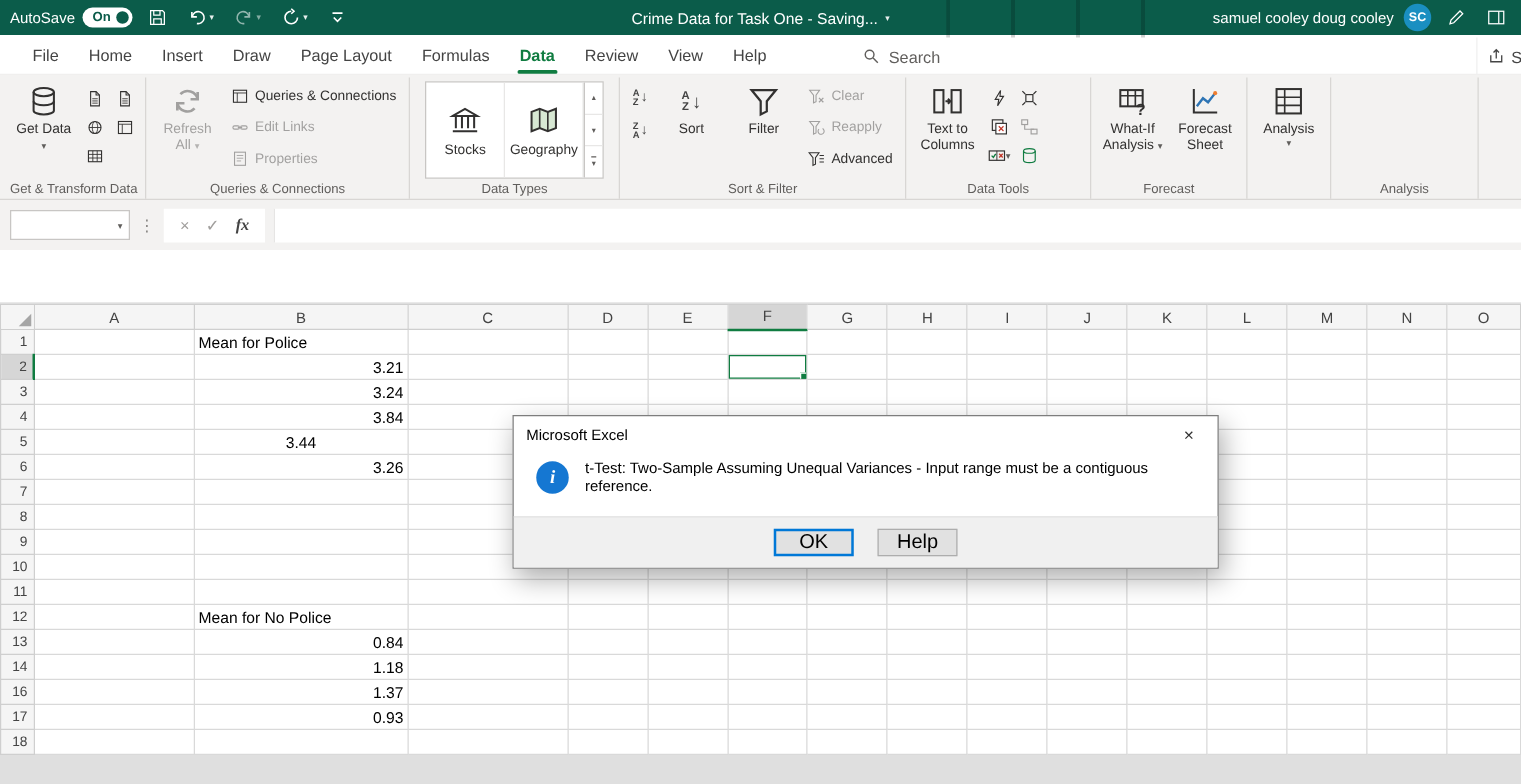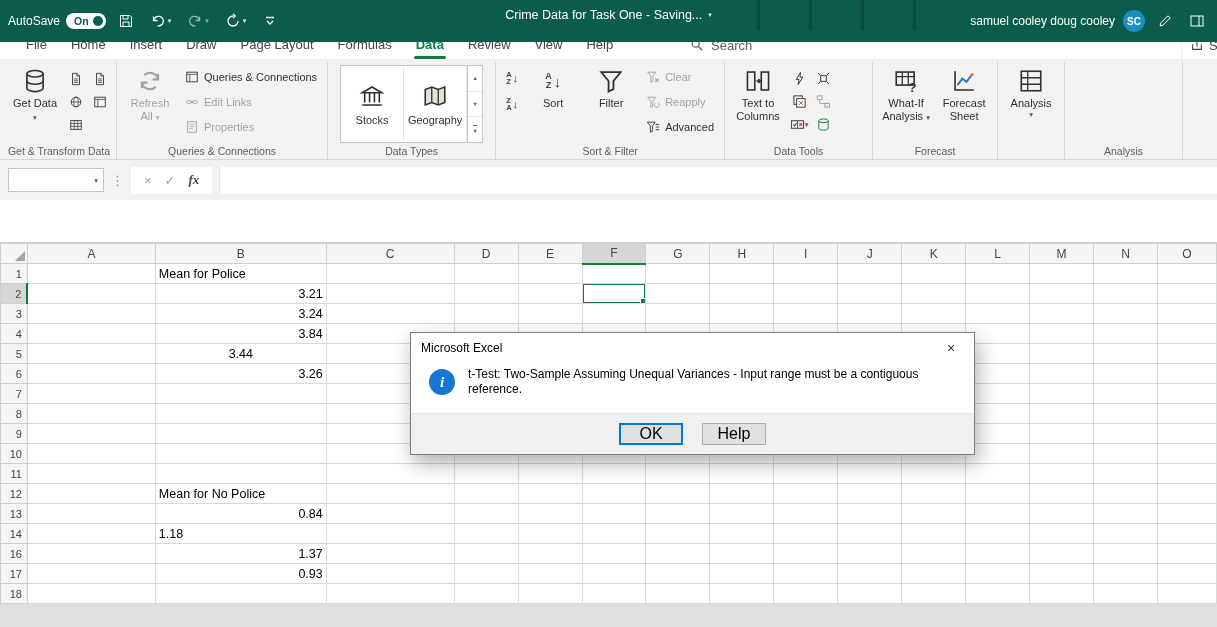--- a/index.html
+++ b/index.html
@@ -1,20 +1,20 @@
 <!DOCTYPE html>
 <html><head>
 <meta charset="utf-8">
 <style>
   *{margin:0;padding:0;box-sizing:border-box}
   html,body{width:1217px;height:627px;overflow:hidden;font-family:"Liberation Sans",sans-serif;background:#e6e6e6}
   .app{position:relative;width:1217px;height:627px;background:#fff;overflow:hidden}
 
   
-  .titlebar{position:absolute;top:0;left:0;right:0;height:42px;background:#0b5c4a;display:flex;align-items:center;color:#fff;font-size:12px;padding:0 8px;gap:8px;z-index:20}
+  .titlebar{position:absolute;top:0;left:0;right:0;height:28px;background:#0b5c4a;display:flex;align-items:center;color:#fff;font-size:12px;padding:0 8px;gap:8px;z-index:20}
   .autosave{display:flex;align-items:center;gap:6px}
   .pill{background:#fff;color:#0b5c4a;border-radius:9px;height:16px;display:flex;align-items:center;padding:0 3px 0 8px;font-size:10.5px;font-weight:700;gap:4px}
   .knob{width:10px;height:10px;border-radius:50%;background:#0b5c4a;display:inline-block}
   .tbtn{display:flex;align-items:center;gap:2px;height:30px;padding:0 4px;cursor:default}
   .dim{opacity:.55}
   .ddw{font-size:7px;color:#fff;opacity:.9}
   .title-center{position:absolute;left:0;right:0;top:0;height:30px;display:flex;align-items:center;justify-content:center;gap:6px;pointer-events:none;font-size:12.5px}
   .deco{position:absolute;right:300px;top:0;width:160px;height:30px;background:repeating-linear-gradient(90deg,rgba(0,0,0,.18) 0 3px,transparent 3px 52px)}
   .tb-right{margin-left:auto;display:flex;align-items:center;gap:8px;z-index:2}
   .uname{font-size:12px;white-space:nowrap}
@@ -861,21 +861,21 @@
             <td class="" style="text-align:left"></td>
             <td class="" style="text-align:left"></td>
             <td class="" style="text-align:left"></td>
             <td class="" style="text-align:left"></td>
             <td class="" style="text-align:left"></td>
             <td class="" style="text-align:left"></td>
           </tr>
           <tr>
             <th class="rowh">14</th>
             <td class="" style="text-align:left"></td>
-            <td class="" style="text-align:left">1.18</td>
+            <td class="" style="text-align:right">1.18</td>
             <td class="" style="text-align:left"></td>
             <td class="" style="text-align:left"></td>
             <td class="" style="text-align:left"></td>
             <td class="" style="text-align:left"></td>
             <td class="" style="text-align:left"></td>
             <td class="" style="text-align:left"></td>
             <td class="" style="text-align:left"></td>
             <td class="" style="text-align:left"></td>
             <td class="" style="text-align:left"></td>
             <td class="" style="text-align:left"></td>

